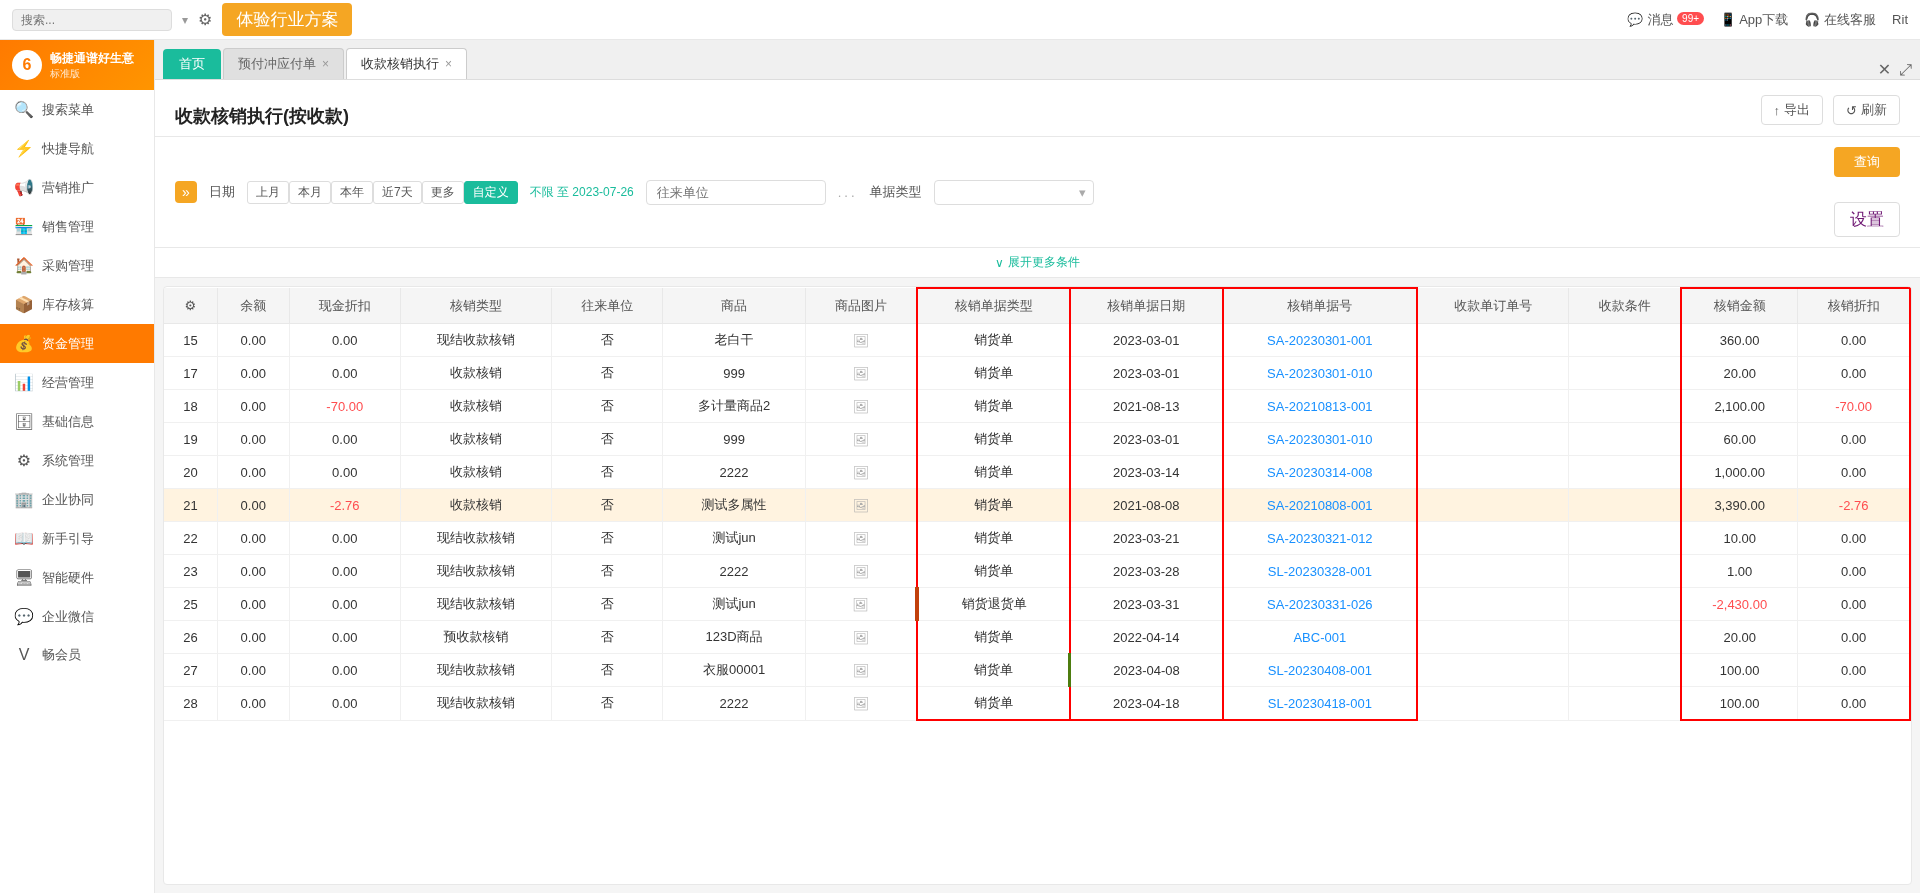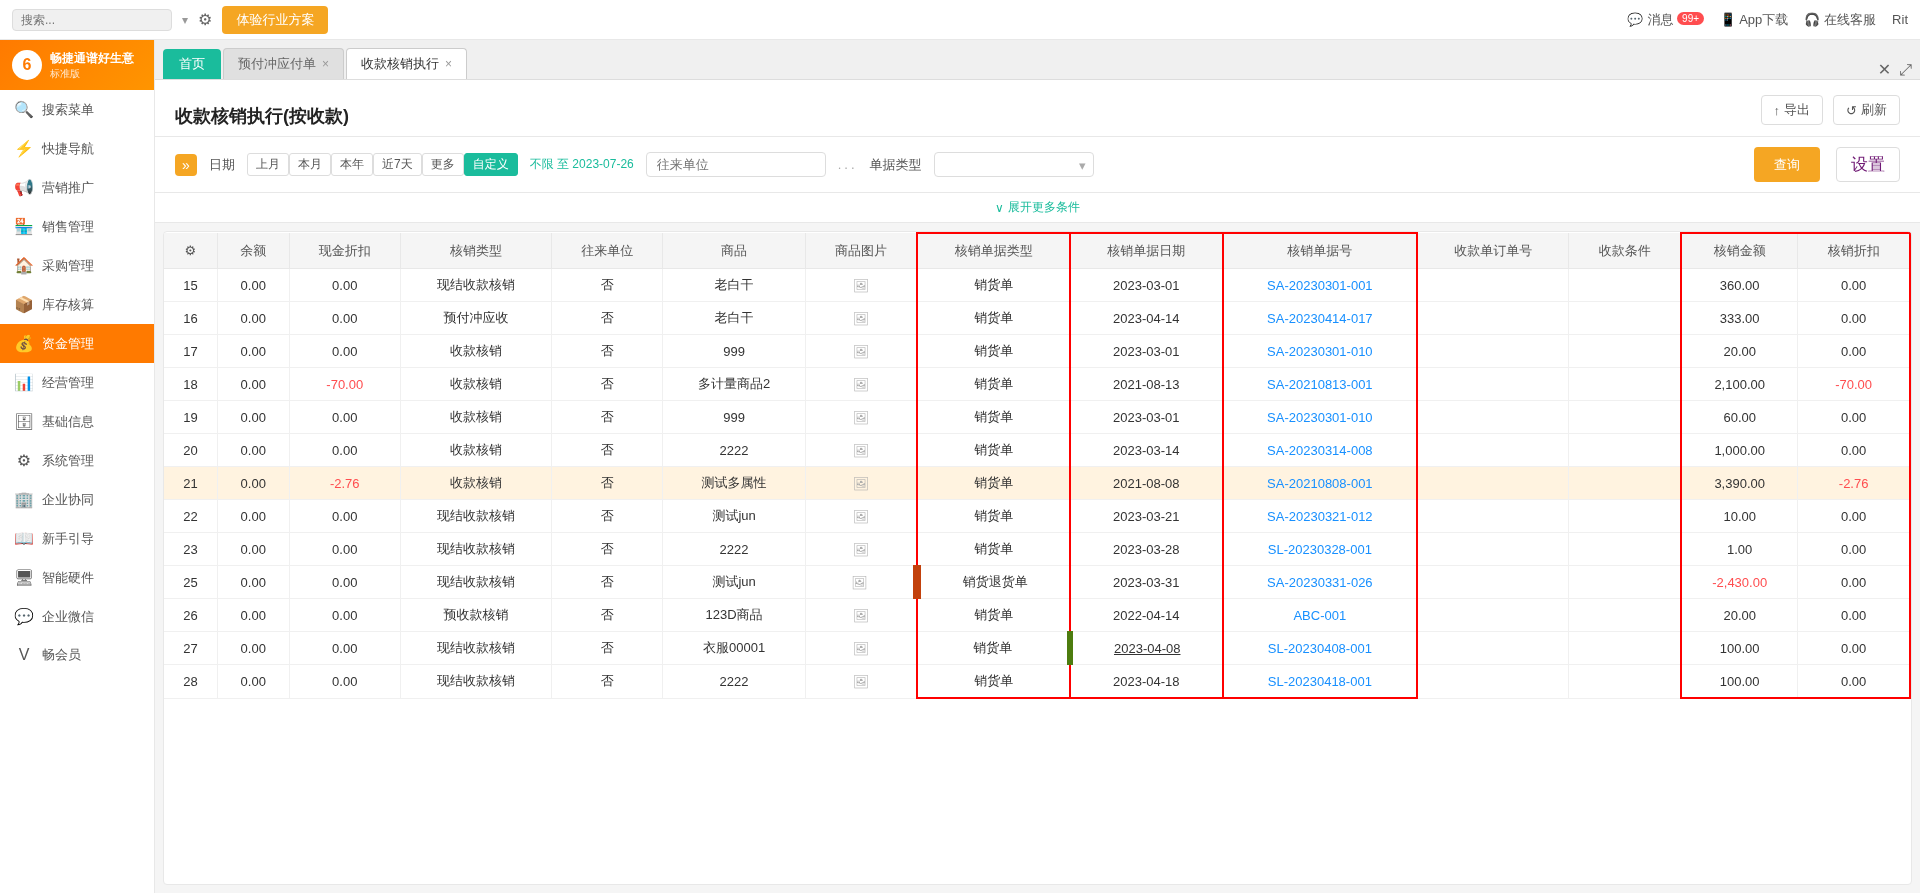--- a/index.html
+++ b/index.html
@@ -25,21 +25,21 @@
       width: 160px;
     }
     .top-bar-chevron { color: #999; font-size: 12px; }
     .top-bar-gear { color: #666; font-size: 16px; cursor: pointer; }
     .top-bar-btn {
       background: #f5a623;
       color: #fff;
       border: none;
       border-radius: 4px;
       padding: 5px 14px;
-      font-size: 13px;
+      font-size: 17px;
       cursor: pointer;
     }
     .top-bar-right {
       margin-left: auto;
       display: flex;
       align-items: center;
       gap: 16px;
       font-size: 13px;
       color: #555;
     }
@@ -264,21 +264,21 @@
     }
     .btn-settings {
       background: #fff;
       color: #701a75;
       border: 1px solid #ddd;
       border-radius: 4px;
       padding: 5px 14px;
       cursor: pointer;
       font-size: 17px;
     }
-    .filter-actions { display: flex; gap: 16px; margin-left: auto; }
+    .filter-actions { display: flex; gap: 25px; margin-left: auto; flex-direction: column; }
 
     
     .expand-more {
       text-align: center;
       padding: 6px;
       color: #1abc9c;
       cursor: pointer;
       font-size: 12px;
       background: #fff;
       border-bottom: 1px solid #e8e8e8;
@@ -538,36 +538,20 @@
     <td style="color:#aaa;">🖼</td>
     <td style="border-left:2px solid red;border-right:2px solid red;">销货单</td>
     <td style="border-left:2px solid red;border-right:2px solid red;">2023-03-01</td>
     <td style="border-left:2px solid red;border-right:2px solid red;"><a class="td-link">SA-20230301-001</a></td>
     <td></td>
     <td></td>
     <td style="border-left:2px solid red;" class="">360.00</td>
     <td style="border-right:2px solid red;" class="">0.00</td>
   </tr>
               <tr>
-    <td>16</td>
-    <td>0.00</td>
-    <td class="">0.00</td>
-    <td>预付冲应收</td>
-    <td>否</td>
-    <td>老白干</td>
-    <td style="color:#aaa;">🖼</td>
-    <td style="border-left:2px solid red;border-right:2px solid red;">销货单</td>
-    <td style="border-left:2px solid red;border-right:2px solid red;">2023-04-14</td>
-    <td style="border-left:2px solid red;border-right:2px solid red;"><a class="td-link">SA-20230414-017</a></td>
-    <td></td>
-    <td></td>
-    <td style="border-left:2px solid red;" class="">333.00</td>
-    <td style="border-right:2px solid red;" class="">0.00</td>
-  </tr>
-              <tr>
     <td>17</td>
     <td>0.00</td>
     <td class="">0.00</td>
     <td>收款核销</td>
     <td>否</td>
     <td>999</td>
     <td style="color:#aaa;">🖼</td>
     <td style="border-left:2px solid red;border-right:2px solid red;">销货单</td>
     <td style="border-left:2px solid red;border-right:2px solid red;">2023-03-01</td>
     <td style="border-left:2px solid red;border-right:2px solid red;"><a class="td-link">SA-20230301-010</a></td>
@@ -673,21 +657,21 @@
     <td style="border-right:2px solid red;" class="">0.00</td>
   </tr>
               <tr>
     <td>25</td>
     <td>0.00</td>
     <td class="">0.00</td>
     <td>现结收款核销</td>
     <td>否</td>
     <td>测试jun</td>
     <td style="color:#aaa;">🖼</td>
-    <td style="border-left:8px solid #c2410c;border-right:2px solid red;">销货退货单</td>
+    <td style="border-left:4px solid #c2410c;border-right:2px solid red;">销货退货单</td>
     <td style="border-left:2px solid red;border-right:2px solid red;">2023-03-31</td>
     <td style="border-left:2px solid red;border-right:2px solid red;"><a class="td-link">SA-20230331-026</a></td>
     <td></td>
     <td></td>
     <td style="border-left:2px solid red;" class="td-negative-red">-2,430.00</td>
     <td style="border-right:2px solid red;" class="">0.00</td>
   </tr>
               <tr>
     <td>26</td>
     <td>0.00</td>
@@ -706,21 +690,21 @@
   </tr>
               <tr>
     <td>27</td>
     <td>0.00</td>
     <td class="">0.00</td>
     <td>现结收款核销</td>
     <td>否</td>
     <td>衣服00001</td>
     <td style="color:#aaa;">🖼</td>
     <td style="border-left:2px solid red;border-right:2px solid red;">销货单</td>
-    <td style="border-left:6px solid #4d7c0f;border-right:2px solid red;text-decoration:underline;">2023-04-08</td>
+    <td style="border-left:3px solid #4d7c0f;border-right:2px solid red;">2023-04-08</td>
     <td style="border-left:2px solid red;border-right:2px solid red;"><a class="td-link">SL-20230408-001</a></td>
     <td></td>
     <td></td>
     <td style="border-left:2px solid red;" class="">100.00</td>
     <td style="border-right:2px solid red;" class="">0.00</td>
   </tr>
               <tr>
     <td>28</td>
     <td>0.00</td>
     <td class="">0.00</td>

